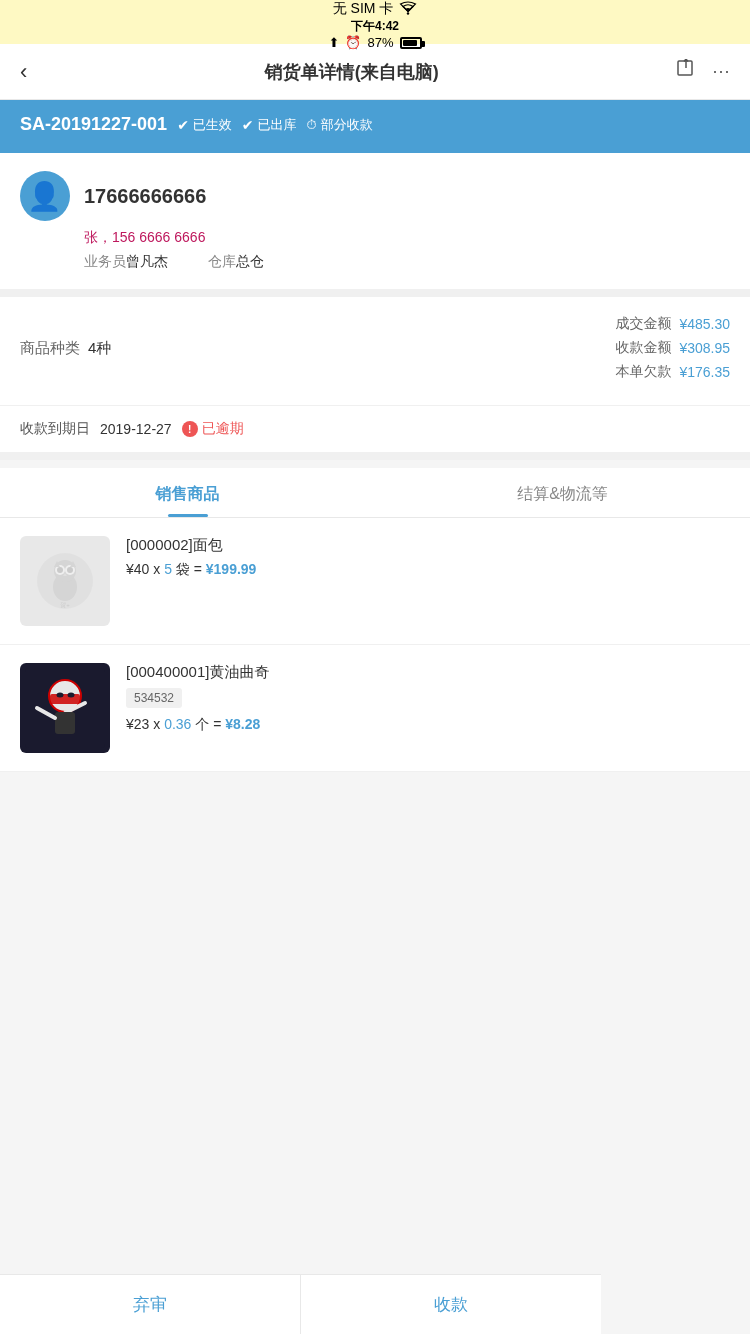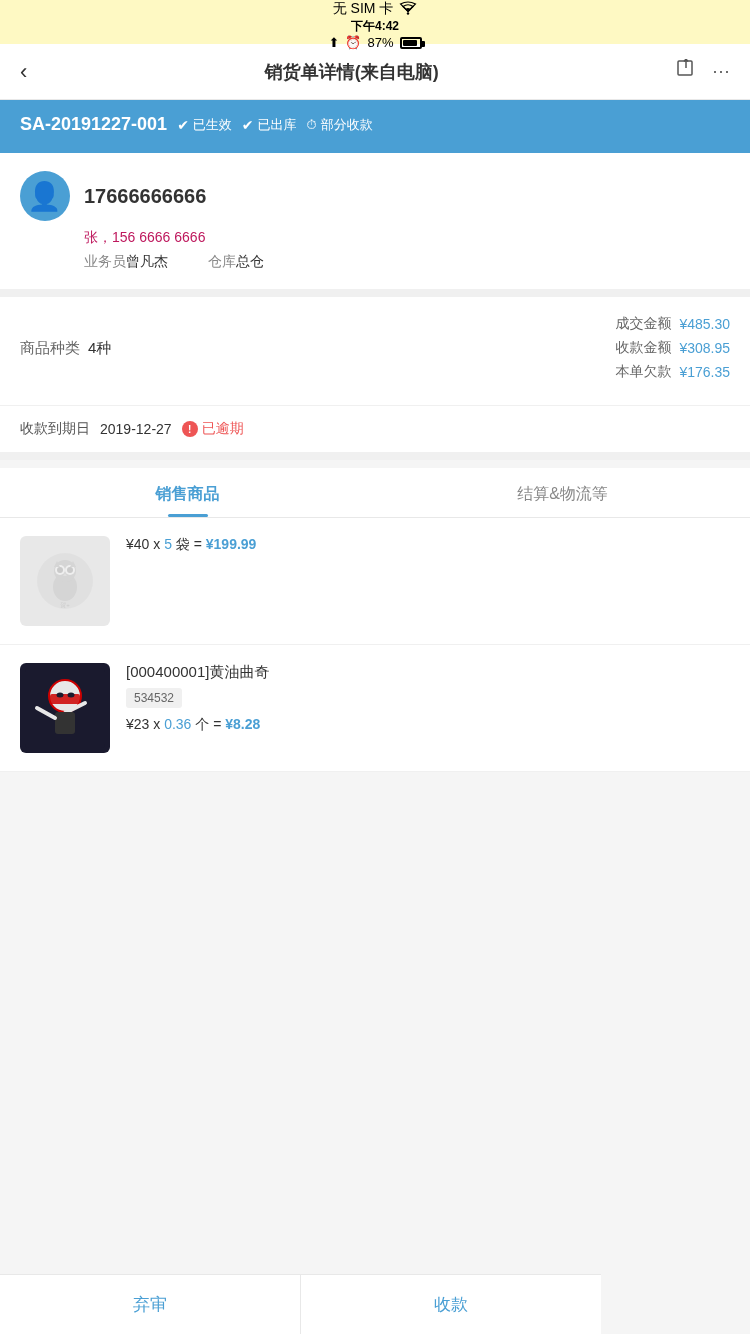--- a/index.html
+++ b/index.html
@@ -394,20 +394,21 @@
 
         <polygon points="30,22 28,25 32,25" fill="#ccc"></polygon>
 
         <polygon points="22,10 25,16 19,16" fill="#aaa"></polygon>
         <polygon points="38,10 35,16 41,16" fill="#aaa"></polygon>
 
         <text x="30" y="56" text-anchor="middle" font-size="6" fill="#888">贺+</text>
       </svg>
     </div>
     <div class="product-info">
+      <div class="product-name">[0000002]面包</div>
       <div class="product-price">
         <span>¥40</span>
         <span> x </span>
         <span class="product-price-qty">5</span>
         <span>袋</span>
         <span> = </span>
         <span class="product-price-highlight">¥199.99</span>
       </div>
     </div>
   </div>

